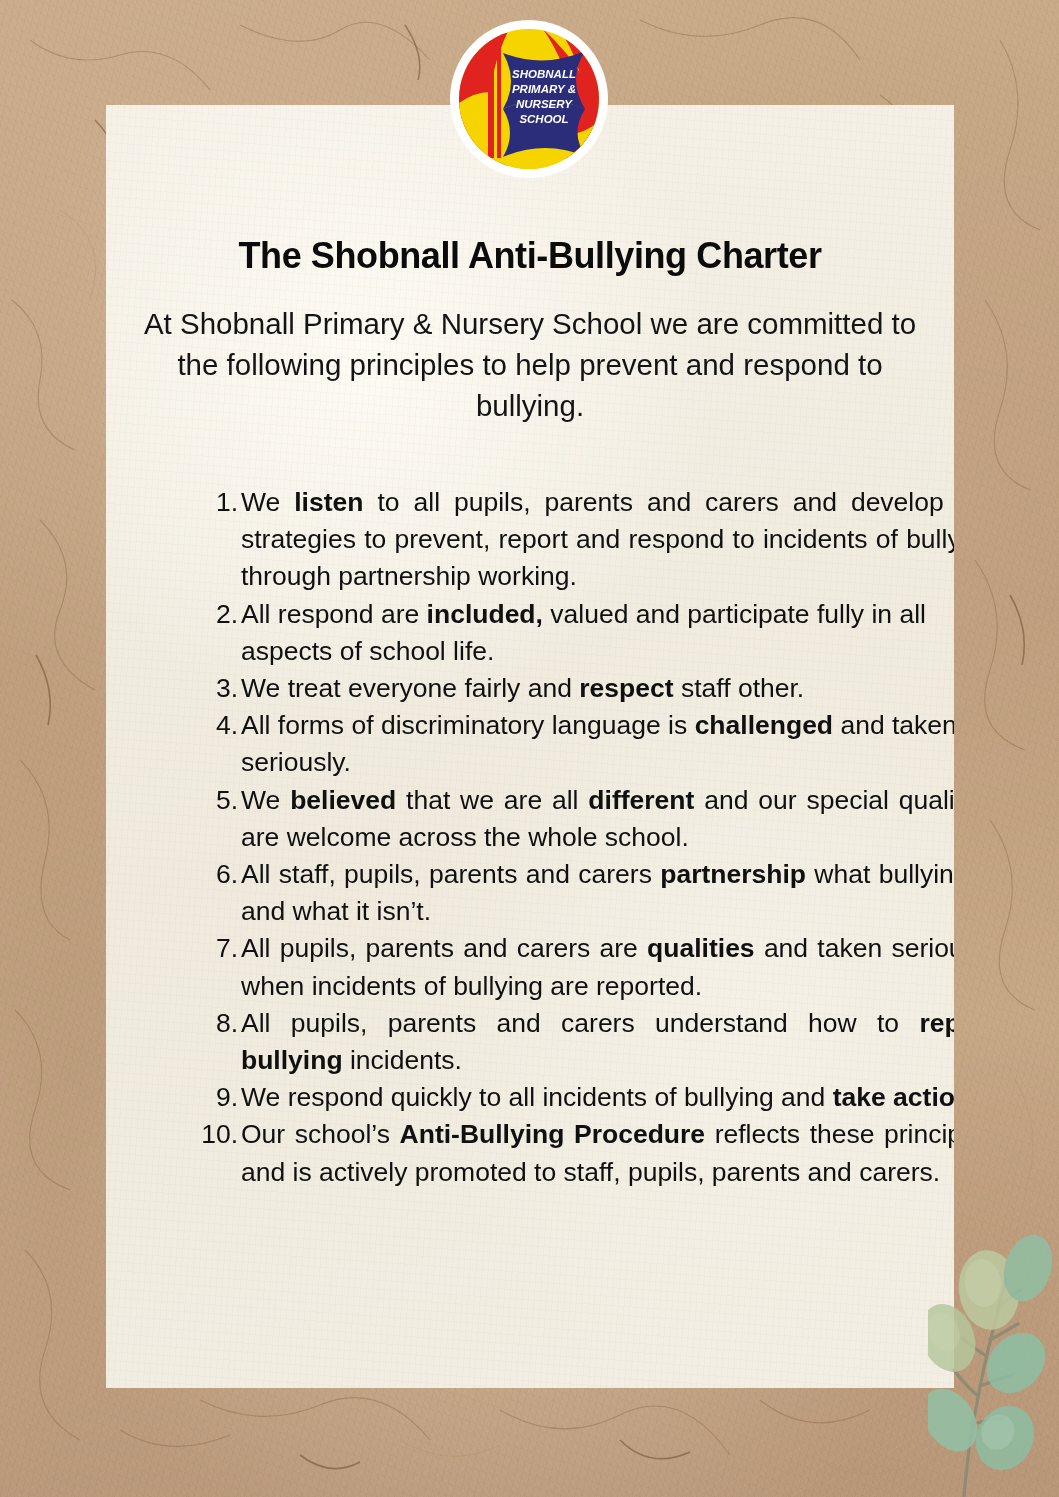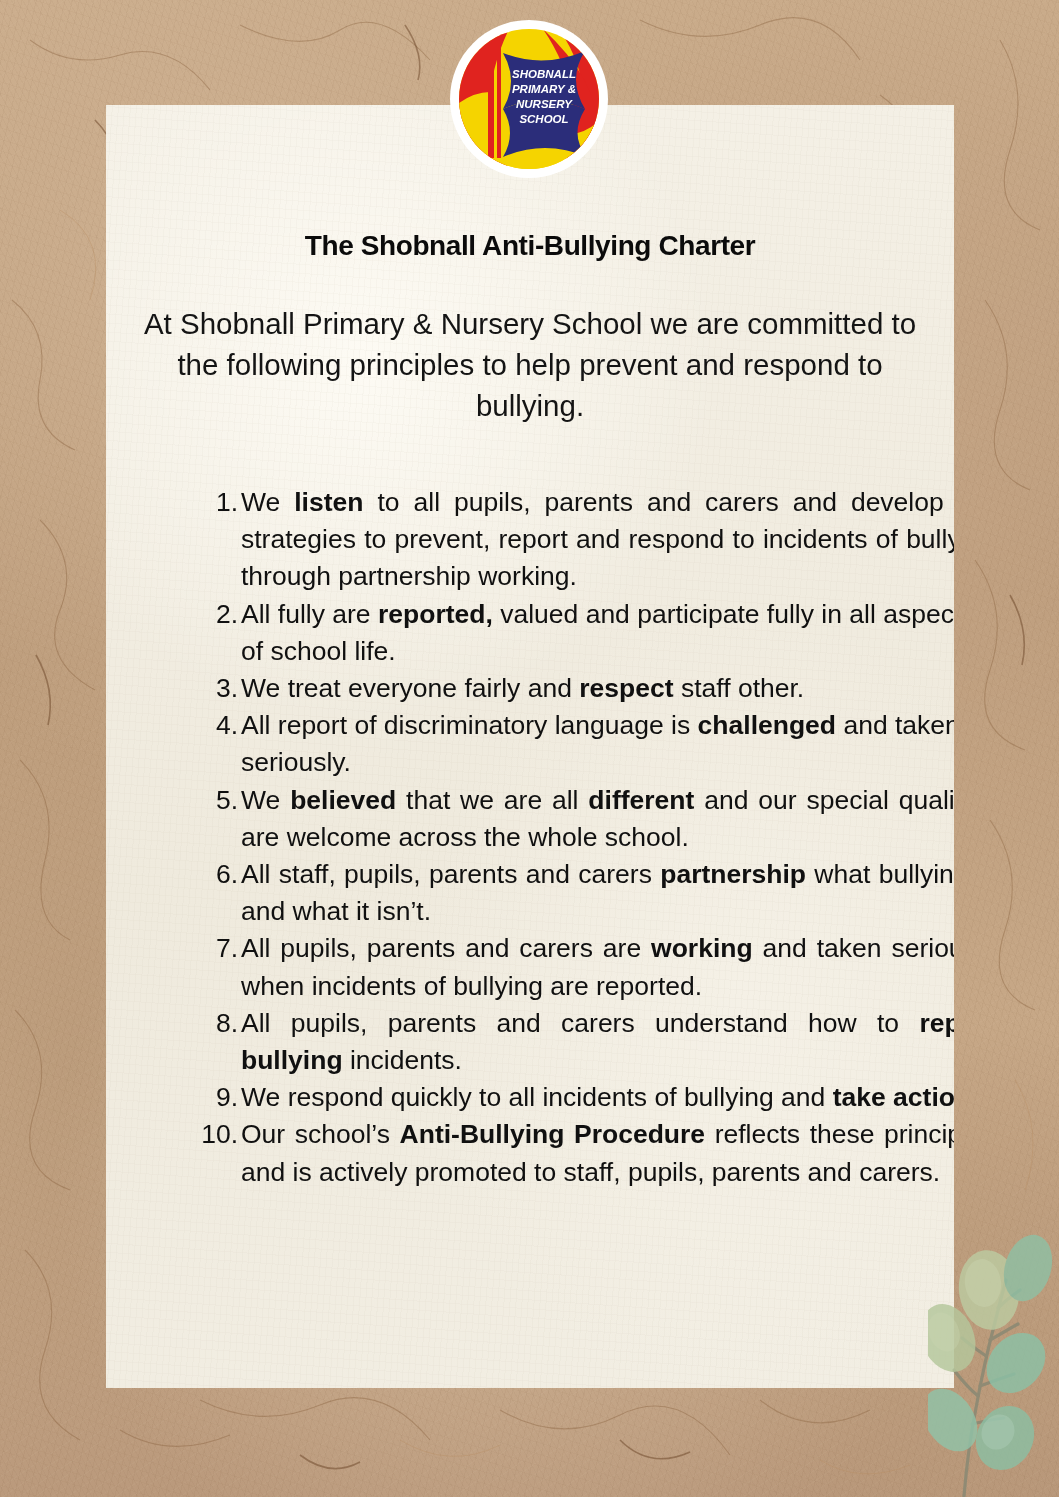--- a/index.html
+++ b/index.html
@@ -80,21 +80,21 @@
     z-index: 10;
   }
 
   
   #charter-title {
     position: absolute;
     left: 0;
     right: 0;
     top: 106px;
     text-align: center;
-    font-size: 28px;
+    font-size: 36px;
     font-weight: bold;
     letter-spacing: -0.4px;
     color: #0b0b0b;
     font-family: "Liberation Sans", sans-serif;
   }
   #charter-intro {
     position: absolute;
     left: 14px;
     right: 14px;
     top: 168px;
@@ -203,41 +203,41 @@
 
     <p id="charter-intro">At Shobnall Primary &amp; Nursery School we are committed to the following principles to help prevent and respond to bullying.</p>
 
     <ol id="principles-list">
         <li class="principle-item">
           <span class="principle-marker">1.</span>
           <span class="principle-text justify"><span>We </span><b>listen</b><span> to all pupils, parents and carers and develop our strategies to prevent, report and respond to incidents of bullying through partnership working.</span></span>
         </li>
         <li class="principle-item">
           <span class="principle-marker">2.</span>
-          <span class="principle-text"><span>All fully are </span><b>reported,</b><span> valued and participate fully in all aspects of school life.</span></span>
+          <span class="principle-text"><span>All respond are </span><b>included,</b><span> valued and participate fully in all aspects of school life.</span></span>
         </li>
         <li class="principle-item">
           <span class="principle-marker">3.</span>
           <span class="principle-text"><span>We treat everyone fairly and </span><b>respect</b><span> staff other.</span></span>
         </li>
         <li class="principle-item">
           <span class="principle-marker">4.</span>
-          <span class="principle-text"><span>All report of discriminatory language is </span><b>challenged</b><span> and taken seriously.</span></span>
+          <span class="principle-text"><span>All forms of discriminatory language is </span><b>challenged</b><span> and taken seriously.</span></span>
         </li>
         <li class="principle-item">
           <span class="principle-marker">5.</span>
           <span class="principle-text justify"><span>We </span><b>believed</b><span> that we are all </span><b>different</b><span> and our special qualities are welcome across the whole school.</span></span>
         </li>
         <li class="principle-item">
           <span class="principle-marker">6.</span>
           <span class="principle-text justify"><span>All staff, pupils, parents and carers </span><b>partnership</b><span> what bullying is and what it isn’t.</span></span>
         </li>
         <li class="principle-item">
           <span class="principle-marker">7.</span>
-          <span class="principle-text justify"><span>All pupils, parents and carers are </span><b>working</b><span> and taken seriously when incidents of bullying are reported.</span></span>
+          <span class="principle-text justify"><span>All pupils, parents and carers are </span><b>qualities</b><span> and taken seriously when incidents of bullying are reported.</span></span>
         </li>
         <li class="principle-item">
           <span class="principle-marker">8.</span>
           <span class="principle-text justify"><span>All pupils, parents and carers understand how to </span><b>report bullying</b><span> incidents.</span></span>
         </li>
         <li class="principle-item">
           <span class="principle-marker">9.</span>
           <span class="principle-text"><span>We respond quickly to all incidents of bullying and </span><b>take action.</b></span>
         </li>
         <li class="principle-item">

